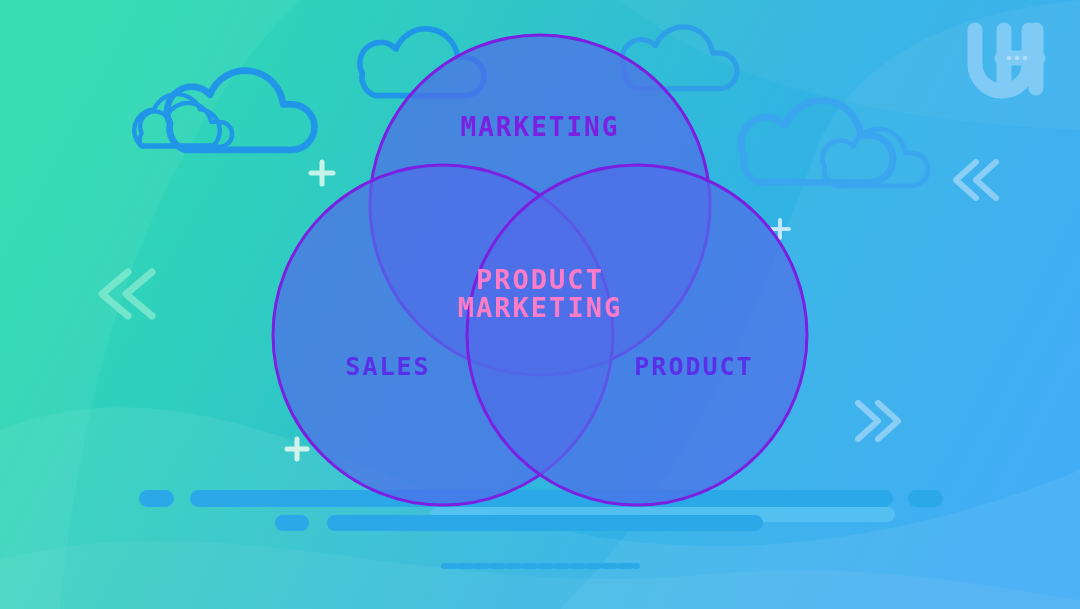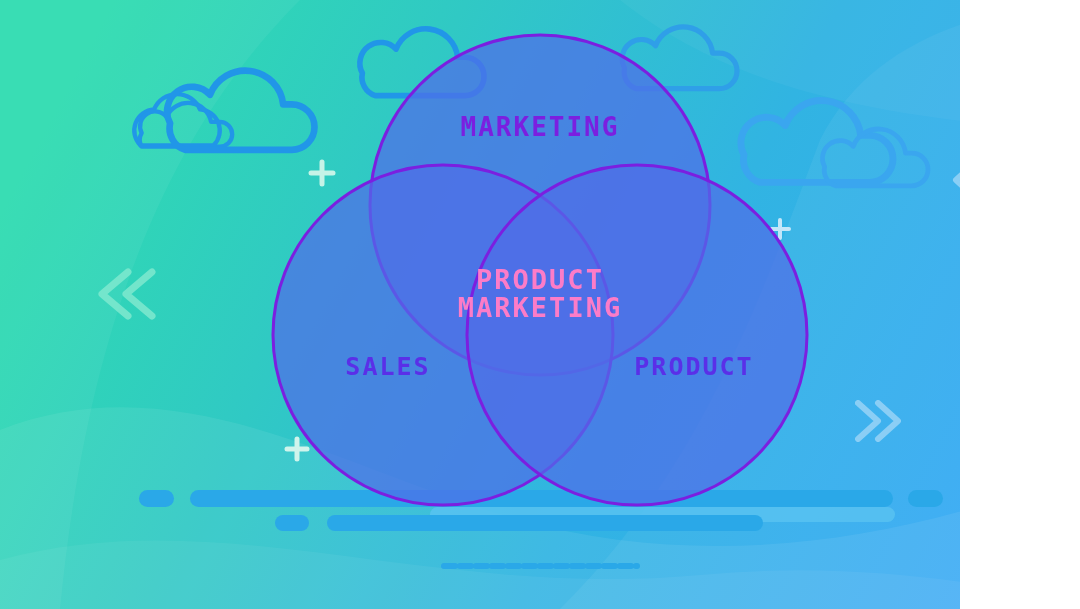--- a/index.html
+++ b/index.html
@@ -6,21 +6,21 @@
   html, body {
     margin: 0;
     padding: 0;
     background: #ffffff;
   }
   body {
     font-family: "DejaVu Sans", sans-serif;
   }
   #canvas {
     position: relative;
-    width: 960px;
+    width: 1080px;
     height: 609px;
     overflow: hidden;
     text-align: center;
   }
   #canvas svg.layer {
     position: absolute;
     top: 0;
     left: 0;
     width: 1080px;
     height: 609px;

